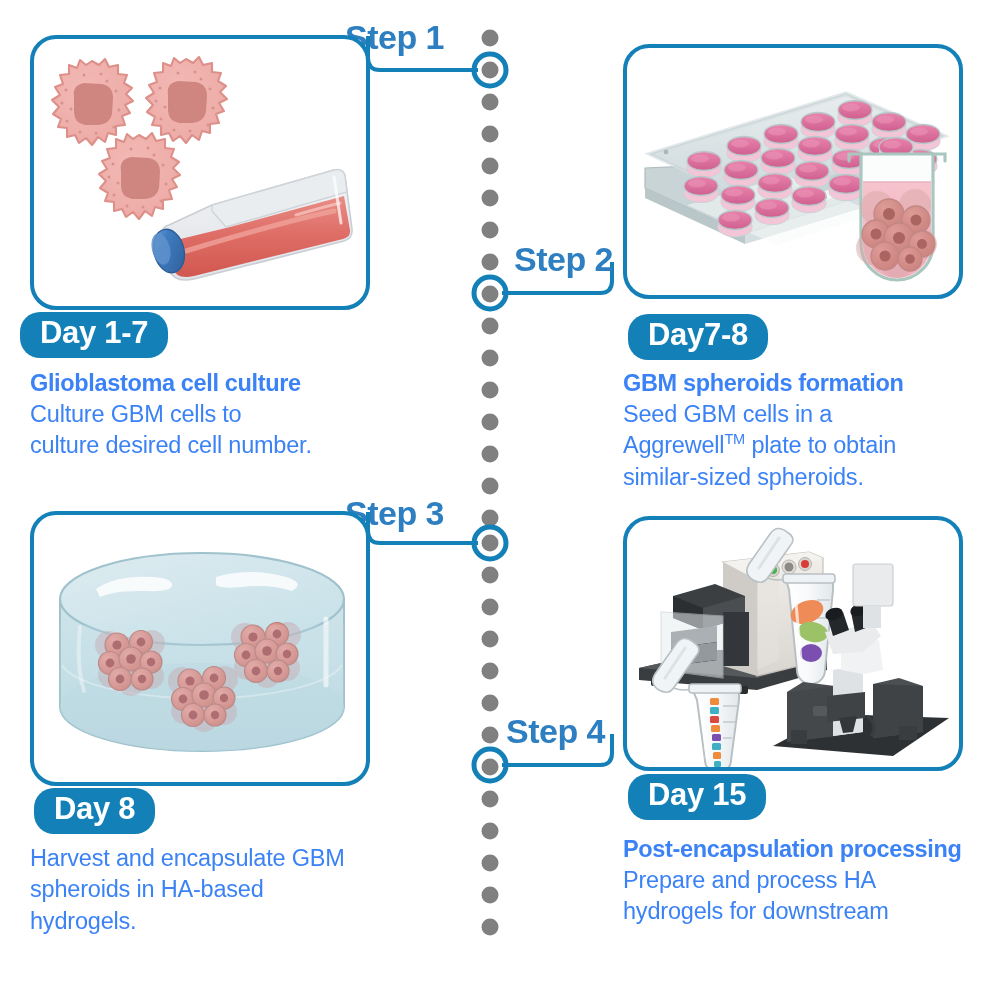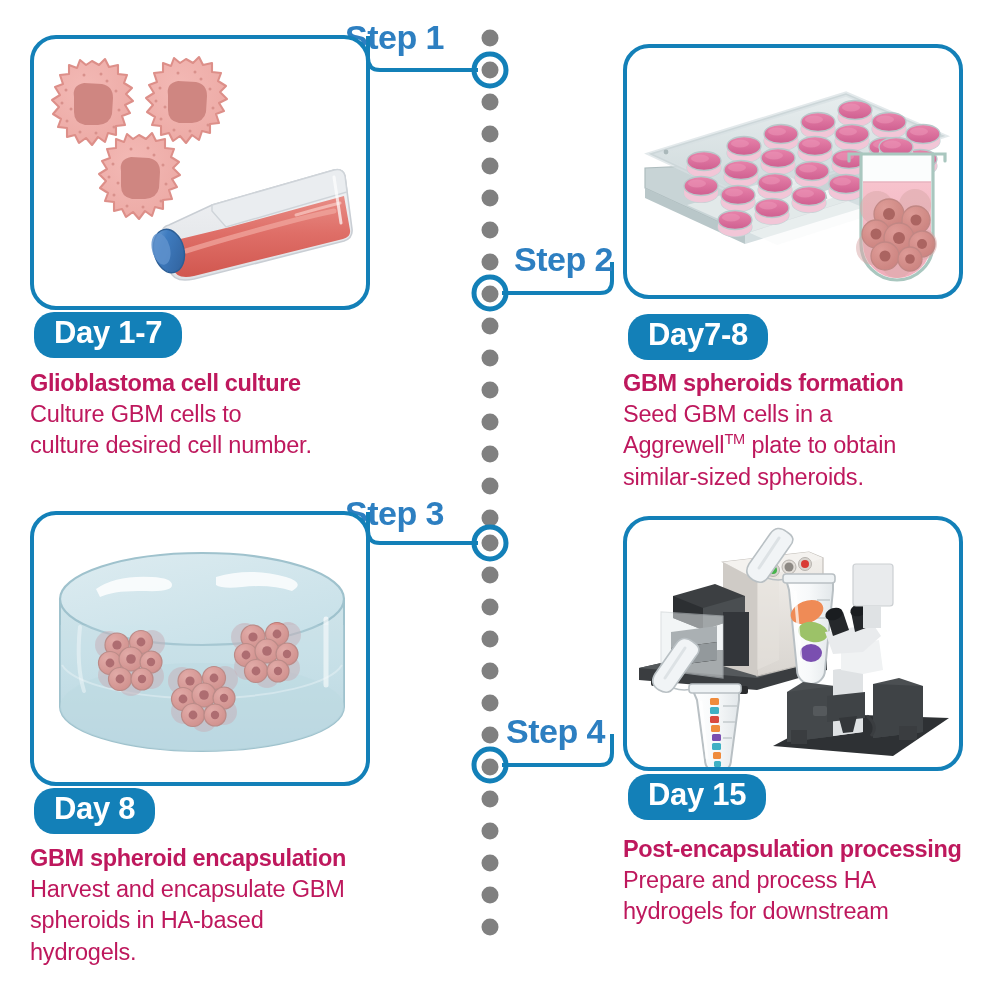--- a/index.html
+++ b/index.html
@@ -56,21 +56,21 @@
     font-size: 31px;
     font-weight: bold;
     border-radius: 20px;
     padding: 3px 20px 7px 20px;
     white-space: nowrap;
     letter-spacing: -0.3px;
   }
 
   .desc {
     position: absolute;
-    color: #be185d;
+    color: #3b82f6;
   }
   .desc .title {
     font-size: 23.5px;
     font-weight: bold;
     line-height: 1.32;
     letter-spacing: -0.35px;
     white-space: nowrap;
   }
   .desc .body {
     font-size: 23.5px;
@@ -221,21 +221,21 @@
           <path d="M300,138 L307,184" stroke="#ffffff" stroke-width="3" opacity="0.7" stroke-linecap="round"></path>
 
           <g>
             <ellipse cx="135" cy="212" rx="15" ry="22" transform="rotate(-14 135 212)" fill="url(#capG)" stroke="#2c5e95" stroke-width="1.4"></ellipse>
             <ellipse cx="127" cy="210" rx="9" ry="16" transform="rotate(-14 127 210)" fill="#5f92cd" opacity="0.85"></ellipse>
           </g>
         </g>
       </svg>
     </div>
 
-    <div class="day-badge" style="left:34px; top:312px;">Day 1-7</div>
+    <div class="day-badge" style="left:20px; top:312px;">Day 1-7</div>
 
     <div class="desc" style="left:30px; top:368px; width:420px;">
       <div class="title">Glioblastoma cell culture</div>
       <div class="body">Culture GBM cells to</div>
       <div class="body">culture desired cell number.</div>
     </div>
   </div>
 
   <div class="step-block">
 
@@ -458,21 +458,20 @@
             </g>
 
           <path d="M26,110 L26,192 A142,44 0 0 0 310,192 L310,110 Z" fill="#cfe6ec" opacity="0.16"></path>
         </g>
       </svg>
     </div>
 
     <div class="day-badge" style="left:34px; top:788px;">Day 8</div>
 
     <div class="desc" style="left:30px; top:843px; width:440px;">
-      <div class="title">GBM spheroid encapsulation</div>
       <div class="body">Harvest and encapsulate GBM</div>
       <div class="body">spheroids in HA-based</div>
       <div class="body">hydrogels.</div>
     </div>
   </div>
 
   <div class="step-block">
 
     <div class="step-label" style="left:506px; top:712px;">Step 4</div>
 

